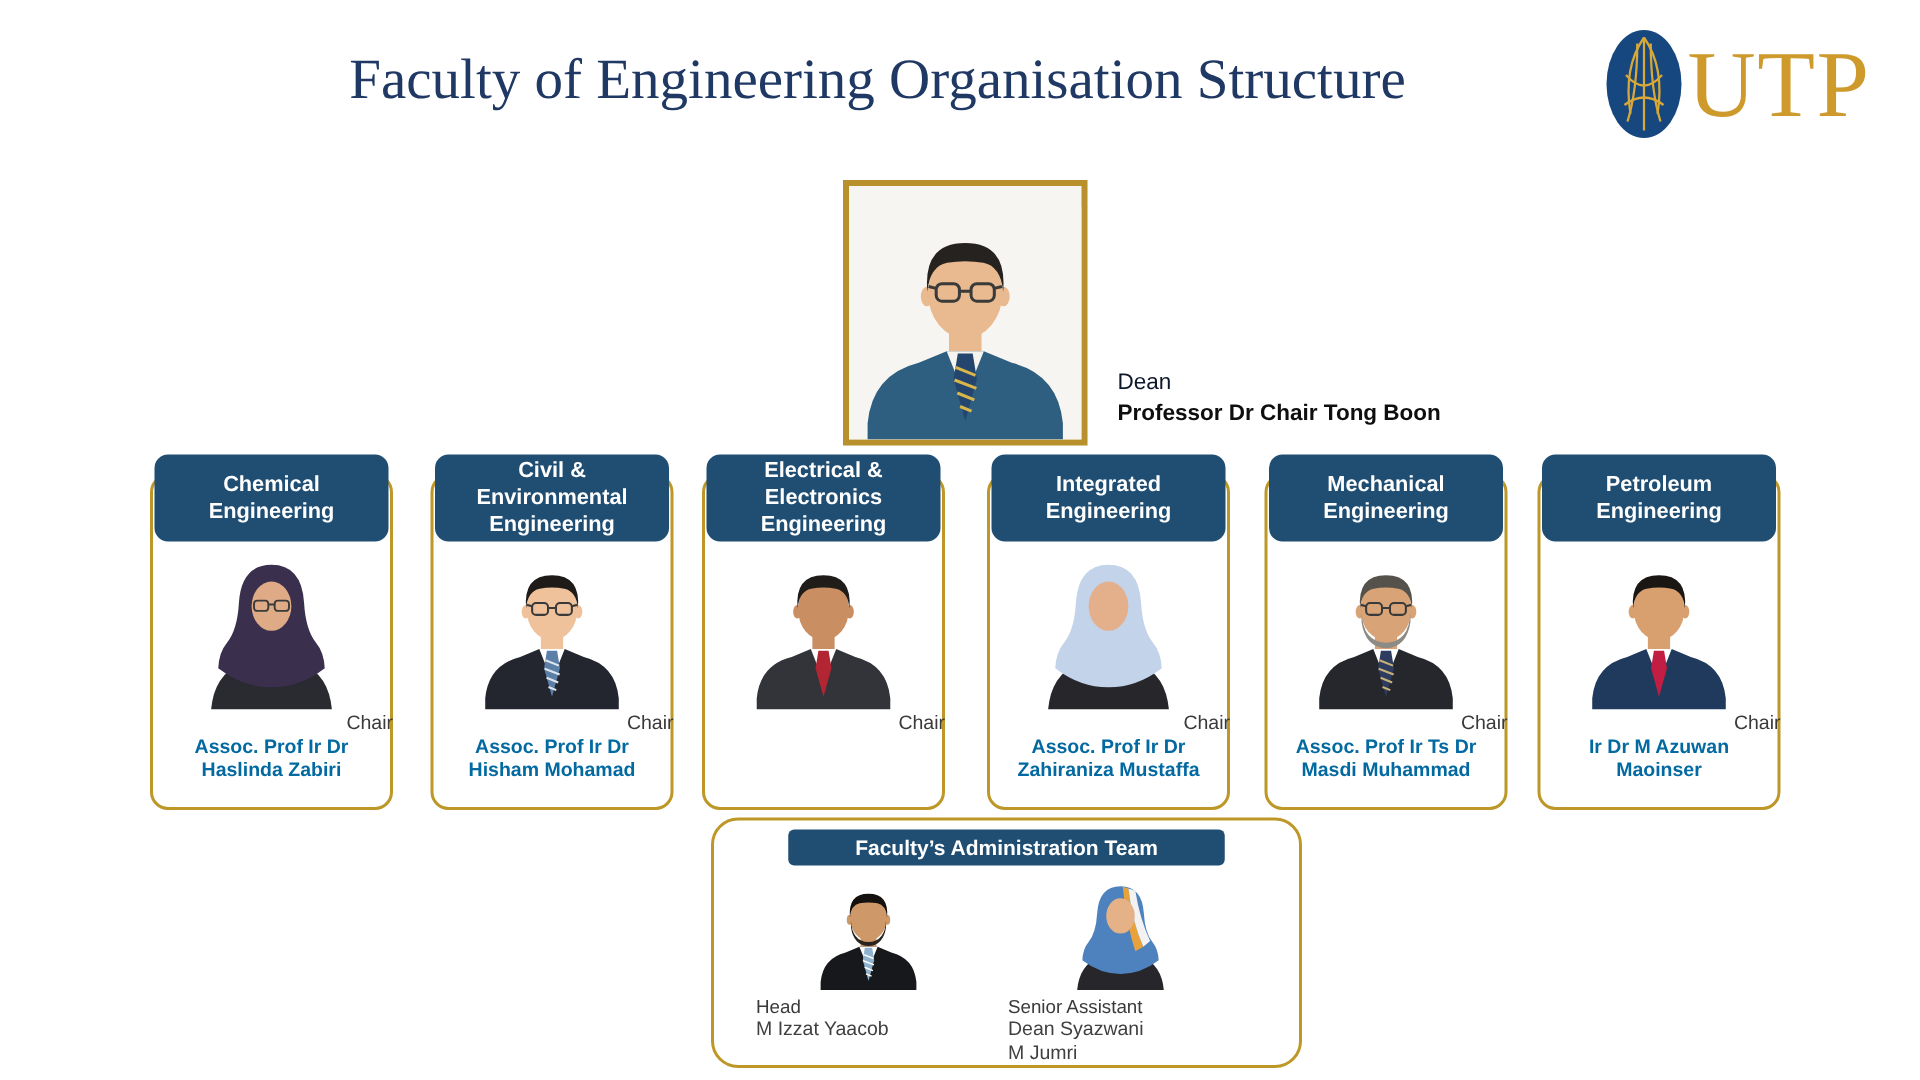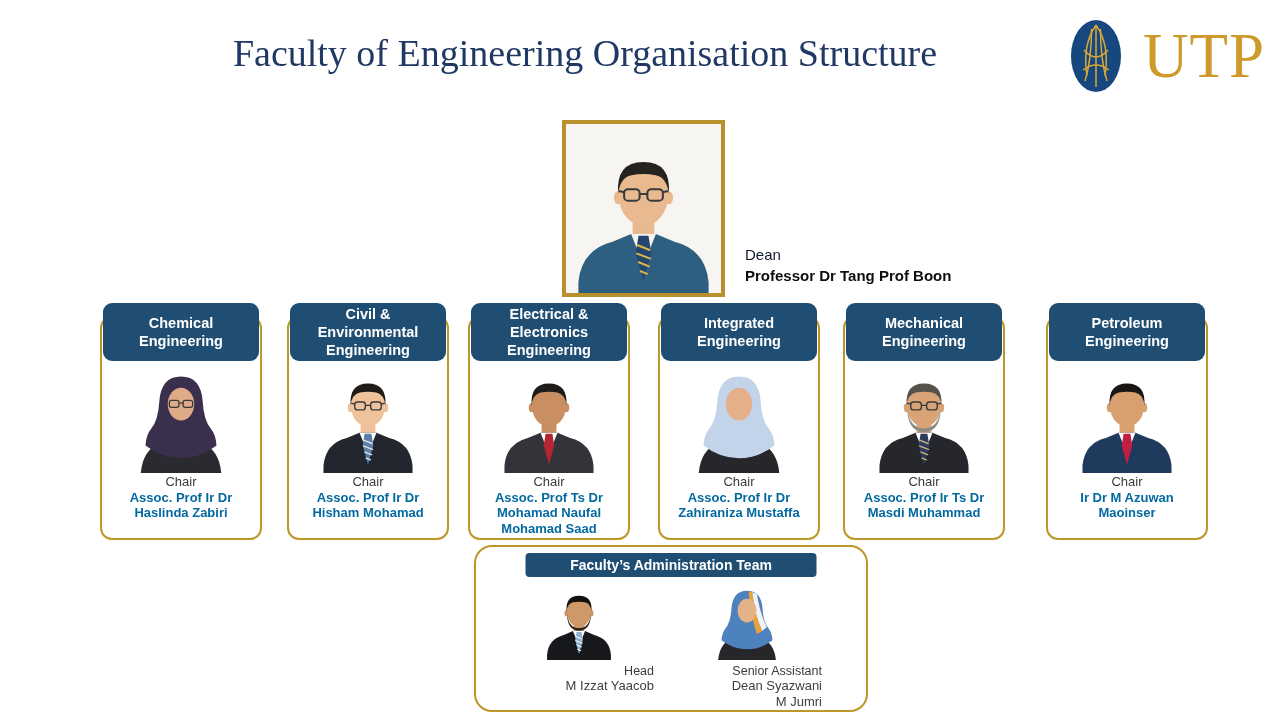--- a/index.html
+++ b/index.html
@@ -7,21 +7,21 @@
   .slide {
     position:relative; width:1280px; height:720px; background:#ffffff;
     overflow:hidden; font-family:"Liberation Sans", sans-serif; margin:0 auto;
   }
   
   .title {
     position:absolute; left:70px; top:22px; width:1030px; height:62px;
     text-align:center; font-family:"Liberation Serif", serif; font-weight:400;
     font-size:38px; line-height:62px; color:#1F3864; white-space:nowrap;
   }
-  .logo { position:absolute; left:1070px; top:18px; display:flex; align-items:center; gap:21px; }
+  .logo { position:absolute; left:1070px; top:18px; display:flex; align-items:center; gap:3px; }
   .logo-mark { width:52px; height:76px; display:block; }
   .logo-text {
     font-family:"Liberation Serif", serif; font-size:63px; line-height:76px;
     color:#CE9A2C; letter-spacing:1px;
   }
   
   .dean-photo {
     position:absolute; left:562px; top:120px; width:163px; height:177px;
     border:4px solid #B8912C; background:#F7F5F1;
   }
@@ -41,39 +41,39 @@
     font-size:14.5px; line-height:1.25; display:flex; align-items:center;
     justify-content:center; text-align:center; white-space:pre-line;
   }
   .card-photo {
     position:absolute; top:64px; left:50%; transform:translateX(-50%);
     width:112px; height:106px; z-index:1;
   }
   .card-photo svg { width:100%; height:100%; display:block; }
   .card-role {
     position:absolute; top:171px; left:0; right:0; z-index:2;
-    text-align:center; font-size:13px; color:#3A3A3A;
+    text-align:right; font-size:13px; color:#3A3A3A;
   }
   .card-name {
     position:absolute; top:187px; left:0; right:0; z-index:2;
     text-align:center; font-size:13px; font-weight:bold; color:#0369a1;
     line-height:1.18; white-space:pre-line;
   }
   
   .admin-box {
     position:absolute; left:474px; top:545px; width:394px; height:167px;
     border:2.5px solid #BD9727; border-radius:18px; background:#fff;
   }
   .admin-header {
     position:absolute; left:50%; transform:translateX(-50%); top:6px;
     width:291px; height:24px; background:#204E73; border-radius:4px;
     color:#fff; font-weight:bold; font-size:14px; display:flex;
     align-items:center; justify-content:center;
   }
-  .admin-person { position:absolute; top:37px; width:150px; text-align:right; }
+  .admin-person { position:absolute; top:37px; width:150px; text-align:left; }
   .admin-person.pos-0 { left:28px; }
   .admin-person.pos-1 { left:196px; }
   .admin-photo { width:76px; height:76px; margin:0 auto; }
   .admin-photo svg { width:100%; height:100%; display:block; }
   .admin-role { margin-top:4px; font-size:12.5px; color:#3A3A3A; }
   .admin-name { font-size:13px; font-weight:normal; color:#404040; line-height:1.2; white-space:pre-line; }
 </style>
 </head>
 <body>
 
@@ -111,21 +111,21 @@
         <path d="M33.7,36.5 Q31.8,15.5 50,15.5 Q68.2,15.5 66.3,36.5 Q65.3,25.5 57.8,24 Q50,22.6 42.2,24 Q34.7,25.5 33.7,36.5 Z" fill="#26221F"></path>
         <g fill="none" stroke="#3A3A3A" stroke-width="1.3">
           <rect x="37.5" y="33" width="10" height="7.5" rx="2.5"></rect>
           <rect x="52.5" y="33" width="10" height="7.5" rx="2.5"></rect>
           <path d="M47.5,36.2 L52.5,36.2 M37.5,35 L34.2,34.2 M62.5,35 L65.8,34.2"></path>
         </g>
       </svg>
     </div>
   <div class="dean-caption">
     <div class="dean-role">Dean</div>
-    <div class="dean-name">Professor Dr Tang Prof Boon</div>
+    <div class="dean-name">Professor Dr Chair Tong Boon</div>
   </div>
 
   <div id="cards">
       <div class="dept-card" style="left: 100px;">
     <div class="card-frame"></div>
     <div class="card-header">Chemical
 Engineering</div>
     <div class="card-photo">
           <svg viewBox="0 0 100 100" preserveAspectRatio="xMidYMax meet" xmlns="http://www.w3.org/2000/svg" role="img">
             <rect width="100" height="100" fill="#FFFFFF"></rect>
@@ -183,23 +183,20 @@
             <path d="M8,100 L8,93 Q10,72 30,67 L42,62 L58,62 L70,67 Q90,72 92,93 L92,100 Z" fill="#33343A"></path>
             <polygon points="42,62 58,62 50,82" fill="#FFFFFF"></polygon>
             <polygon points="46.8,63 53.2,63 55,74 50,92 45,74" fill="#B22633"></polygon>
             <ellipse cx="33.5" cy="38.5" rx="2.6" ry="4.2" fill="#C98F63"></ellipse>
             <ellipse cx="66.5" cy="38.5" rx="2.6" ry="4.2" fill="#C98F63"></ellipse>
             <ellipse cx="50" cy="37" rx="16" ry="19.5" fill="#C98F63"></ellipse>
             <path d="M33.7,36.5 Q31.8,15.5 50,15.5 Q68.2,15.5 66.3,36.5 Q65.3,25.5 57.8,24 Q50,22.6 42.2,24 Q34.7,25.5 33.7,36.5 Z" fill="#1F1C19"></path>
           </svg>
         </div>
     <div class="card-role">Chair</div>
-    <div class="card-name">Assoc. Prof Ts Dr
-Mohamad Naufal
-Mohamad Saad</div>
   </div>
       <div class="dept-card" style="left: 658px; padding-left: 27px;">
     <div class="card-frame"></div>
     <div class="card-header">Integrated
 Engineering</div>
     <div class="card-photo">
           <svg viewBox="0 0 100 100" preserveAspectRatio="xMidYMax meet" xmlns="http://www.w3.org/2000/svg" role="img">
             <rect width="100" height="100" fill="#FFFFFF"></rect>
             <path d="M12,100 Q14,78 31,71 L69,71 Q86,78 88,100 Z" fill="#26262B"></path>
             <path d="M50,9 Q69,9 70.5,33 Q71.5,50 78,58 Q83,64 83.5,74 Q68,86 50,86 Q32,86 16.5,74 Q17,64 22,58 Q28.5,50 29.5,33 Q31,9 50,9 Z" fill="#C3D3EA"></path>
@@ -231,21 +228,21 @@
               <rect x="37.5" y="33" width="10" height="7.5" rx="2.5"></rect>
               <rect x="52.5" y="33" width="10" height="7.5" rx="2.5"></rect>
               <path d="M47.5,36.2 L52.5,36.2 M37.5,35 L34.2,34.2 M62.5,35 L65.8,34.2"></path>
             </g>
           </svg>
         </div>
     <div class="card-role">Chair</div>
     <div class="card-name">Assoc. Prof Ir Ts Dr
 Masdi Muhammad</div>
   </div>
-      <div class="dept-card" style="left: 1046px; padding-left: 19px;">
+      <div class="dept-card" style="left: 1025px; padding-left: 19px;">
     <div class="card-frame"></div>
     <div class="card-header">Petroleum
 Engineering</div>
     <div class="card-photo">
           <svg viewBox="0 0 100 100" preserveAspectRatio="xMidYMax meet" xmlns="http://www.w3.org/2000/svg" role="img">
             <rect width="100" height="100" fill="#FFFFFF"></rect>
             <rect x="43" y="48" width="14" height="16" fill="#D9A06F"></rect>
             <path d="M8,100 L8,93 Q10,72 30,67 L42,62 L58,62 L70,67 Q90,72 92,93 L92,100 Z" fill="#1F3A5C"></path>
             <polygon points="42,62 58,62 50,82" fill="#FFFFFF"></polygon>
             <polygon points="46.8,63 53.2,63 55,74 50,92 45,74" fill="#C21E44"></polygon>

